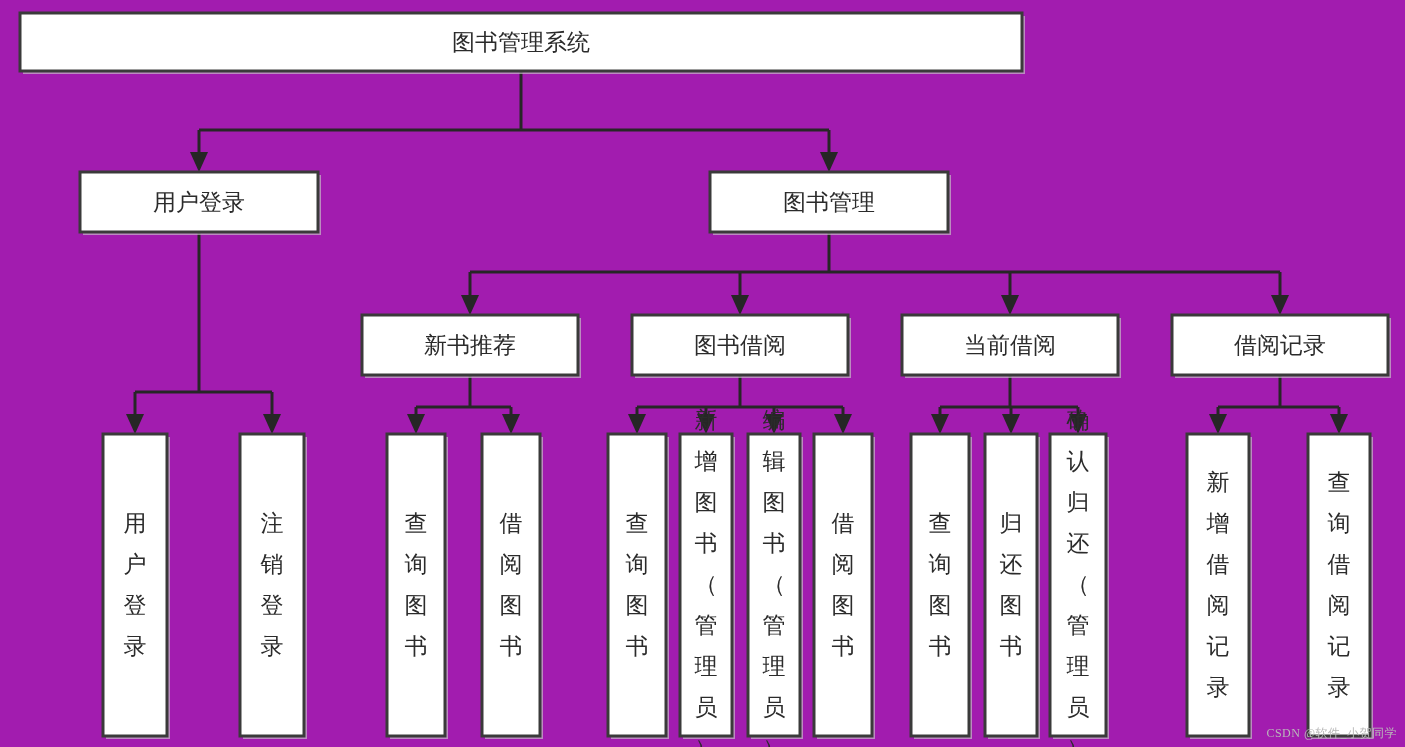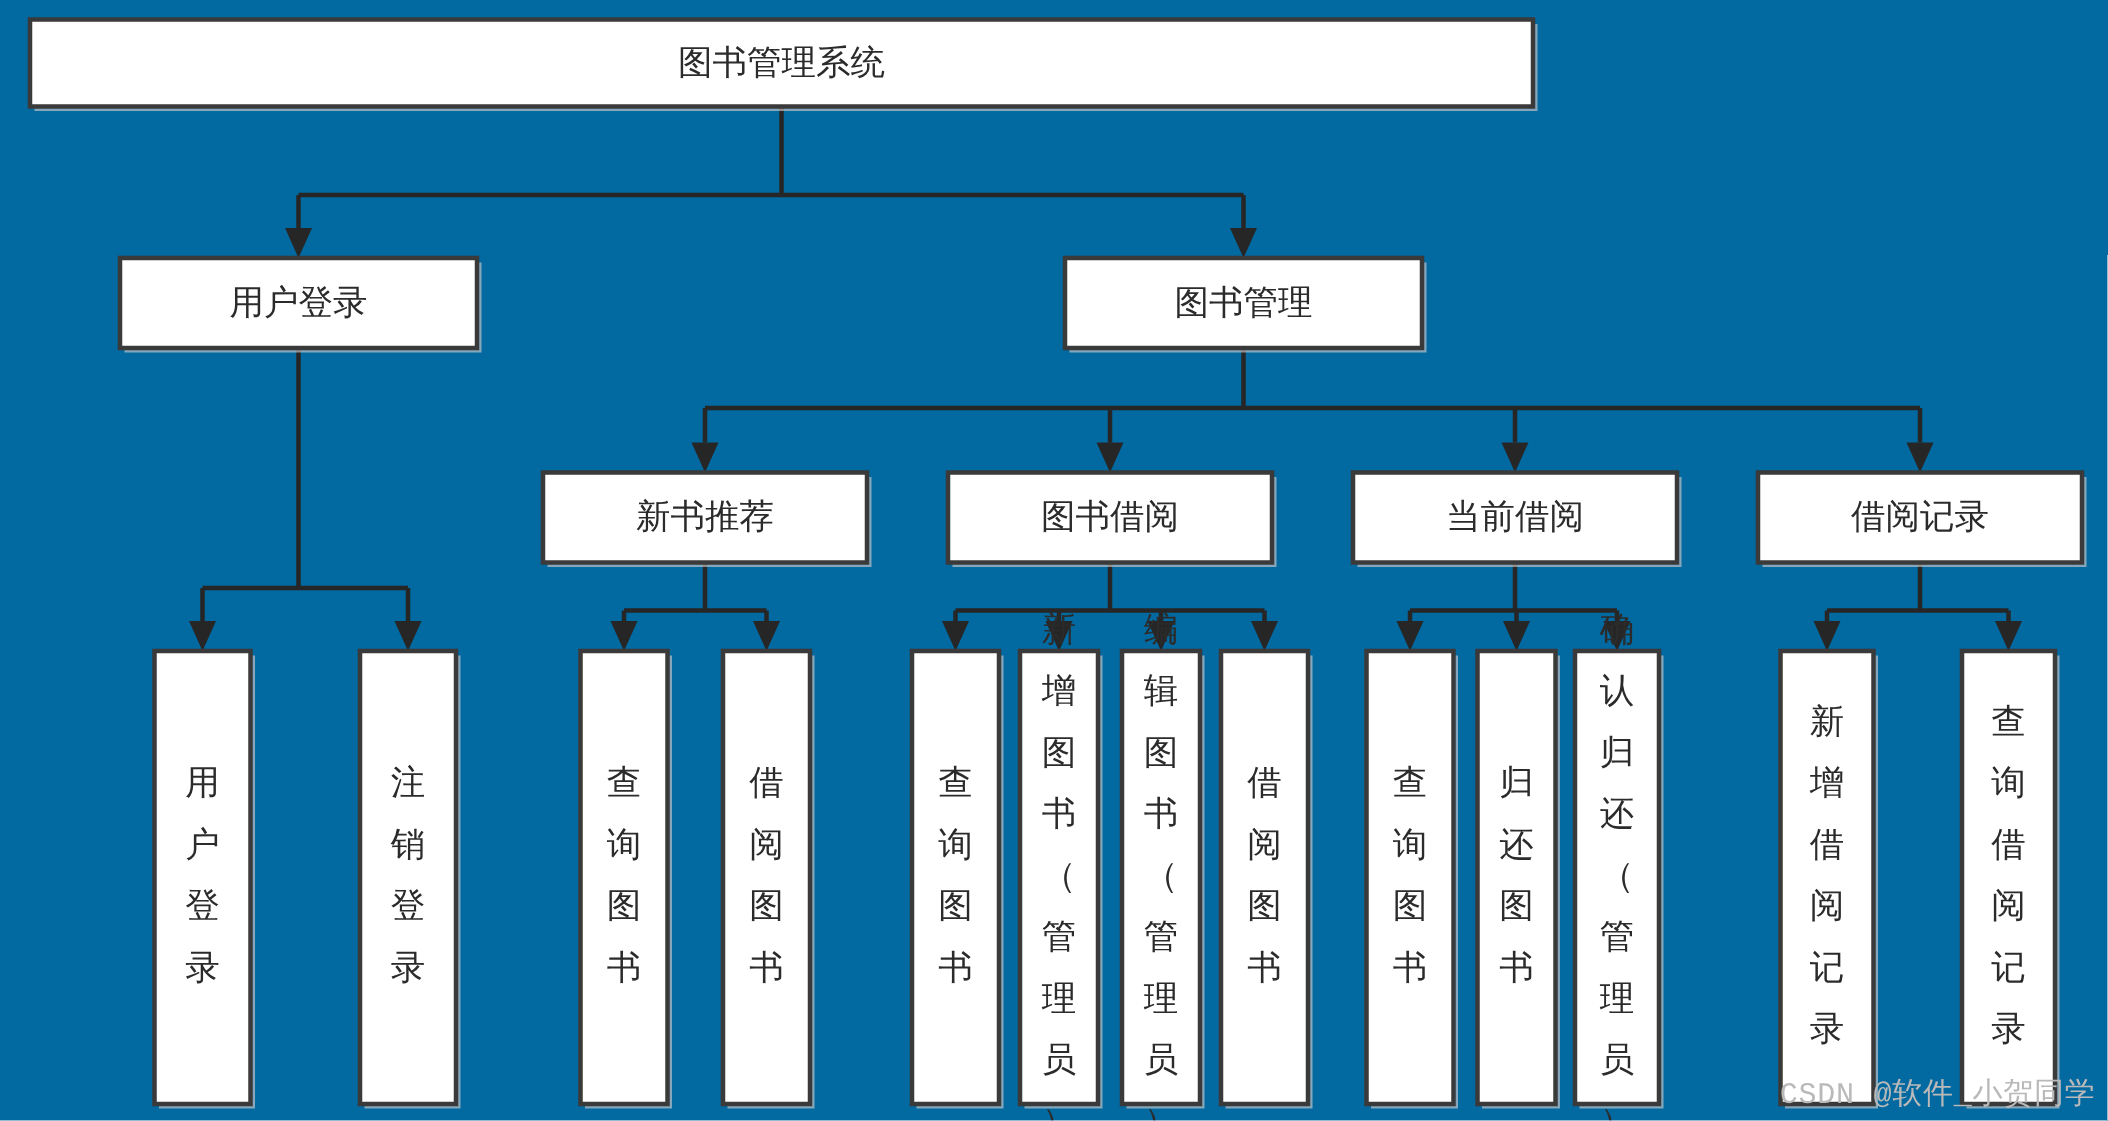--- a/index.html
+++ b/index.html
@@ -8,21 +8,21 @@
     padding: 0;
     background: #ffffff;
   }
   body {
     font-family: "DejaVu Sans", "Liberation Sans", sans-serif;
   }
   #diagram-root {
     position: relative;
     width: 1405px;
     height: 747px;
-    background: #0369a1;
+    background: #a21caf;
     overflow: hidden;
   }
   svg.diagram-canvas {
     position: absolute;
     left: 0;
     top: 0;
     width: 1405px;
     height: 747px;
     display: block;
   }
@@ -53,22 +53,22 @@
   .label-h {
     font-size: 23px;
   }
   .label-v {
     font-size: 23px;
   }
   .watermark-text {
     position: absolute;
     right: 8px;
     bottom: 5px;
-    font-family: Liberation Mono, monospace;
-    font-size: 20px;
+    font-family: Liberation Serif, serif;
+    font-size: 12px;
     color: #b9b9b9;
     white-space: nowrap;
     letter-spacing: 0.5px;
     user-select: none;
   }
 </style>
 </head>
 <body>
 
 <div id="diagram-root">

